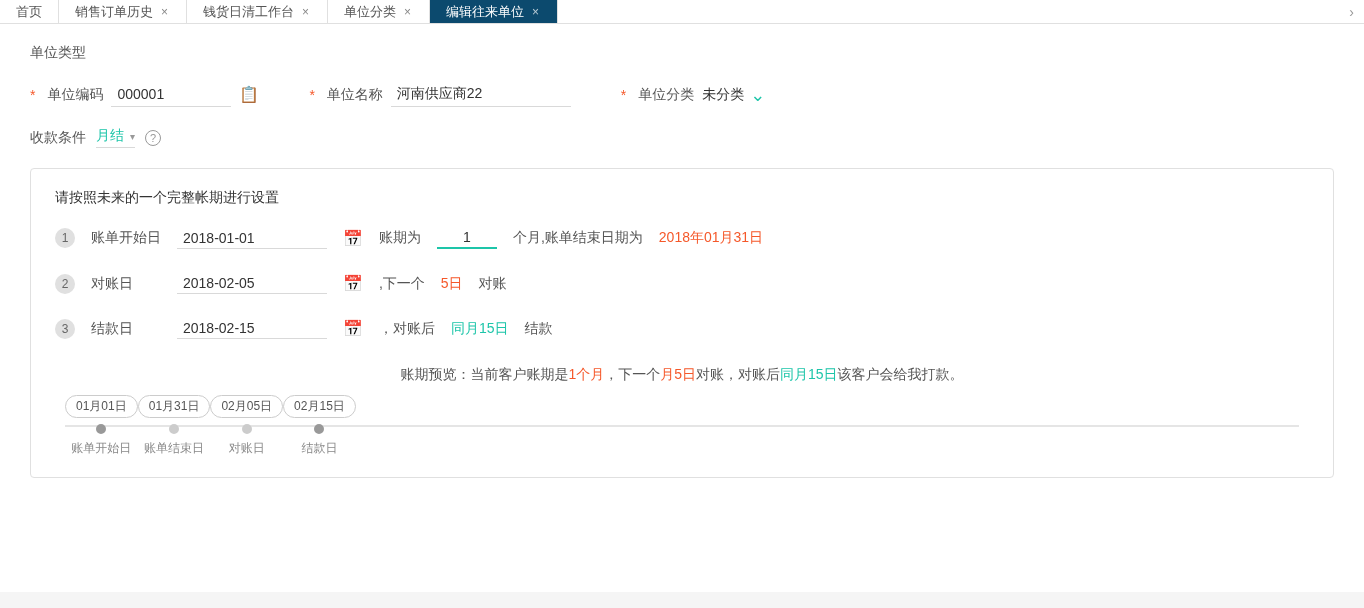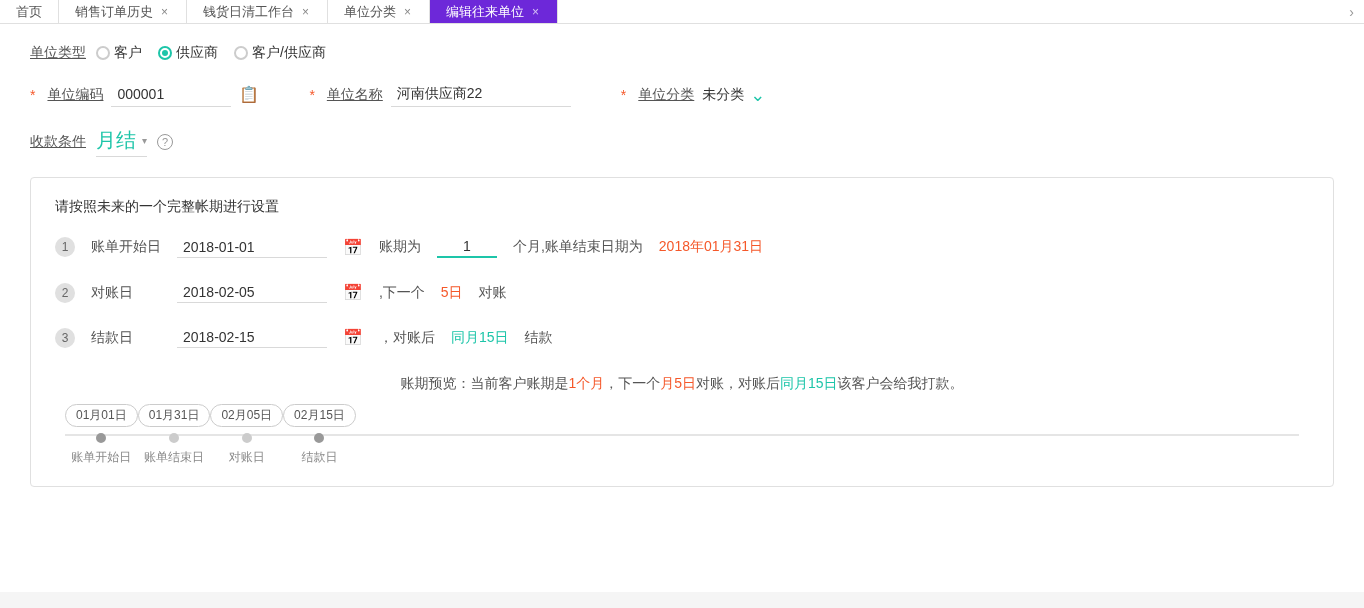--- a/index.html
+++ b/index.html
@@ -18,21 +18,21 @@
       align-items: center;
       padding: 0 16px;
       cursor: pointer;
       border-right: 1px solid #e0e0e0;
       font-size: 13px;
       color: #555;
       gap: 6px;
       white-space: nowrap;
     }
     .tab.active {
-      background: #6d28d9;
+      background: #0c4a6e;
       color: #fff;
     }
     .tab .close-btn {
       font-size: 12px;
       color: inherit;
       opacity: 0.7;
       cursor: pointer;
       padding: 0 2px;
     }
     .tab.active .close-btn { color: #fff; }
@@ -55,21 +55,20 @@
     
     .form-row {
       display: flex;
       align-items: center;
       margin-bottom: 20px;
       gap: 10px;
     }
     .form-label {
       color: #555;
       white-space: nowrap;
-      text-decoration: underline;
     }
     .required { color: #f5582a; margin-right: 4px; }
 
     
     .radio-group {
       display: flex;
       align-items: center;
       gap: 16px;
     }
     .radio-item {
@@ -126,21 +125,21 @@
 
     
     .select-group {
       display: flex;
       align-items: center;
       gap: 6px;
       border-bottom: 1px solid #d9d9d9;
       padding-bottom: 2px;
       cursor: pointer;
     }
-    .select-value { color: #1dc5a9; font-size: 20px; }
+    .select-value { color: #1dc5a9; font-size: 14px; }
     .chevron-down { color: #999; font-size: 10px; }
 
     
     .help-icon {
       width: 16px;
       height: 16px;
       border-radius: 50%;
       border: 1px solid #999;
       display: inline-flex;
       align-items: center;
@@ -307,34 +306,20 @@
   </div>
   <div class="tab-more">
     <span>›</span>
   </div>
 </div>
 
 <div class="main-content">
 
   <div class="form-row">
     <span class="form-label">单位类型</span>
-    <div class="radio-group">
-      <div class="radio-item">
-        <div class="radio-circle"></div>
-        <span>客户</span>
-      </div>
-      <div class="radio-item">
-        <div class="radio-circle checked"></div>
-        <span>供应商</span>
-      </div>
-      <div class="radio-item">
-        <div class="radio-circle"></div>
-        <span>客户/供应商</span>
-      </div>
-    </div>
   </div>
 
   <div class="form-row">
     <div class="field-group">
       <span class="required">*</span>
       <span class="form-label">单位编码</span>
       <input class="form-input" type="text" style="width: 120px;" value="000001">
       <span class="cal-icon">📋</span>
     </div>
     <div class="field-group">

